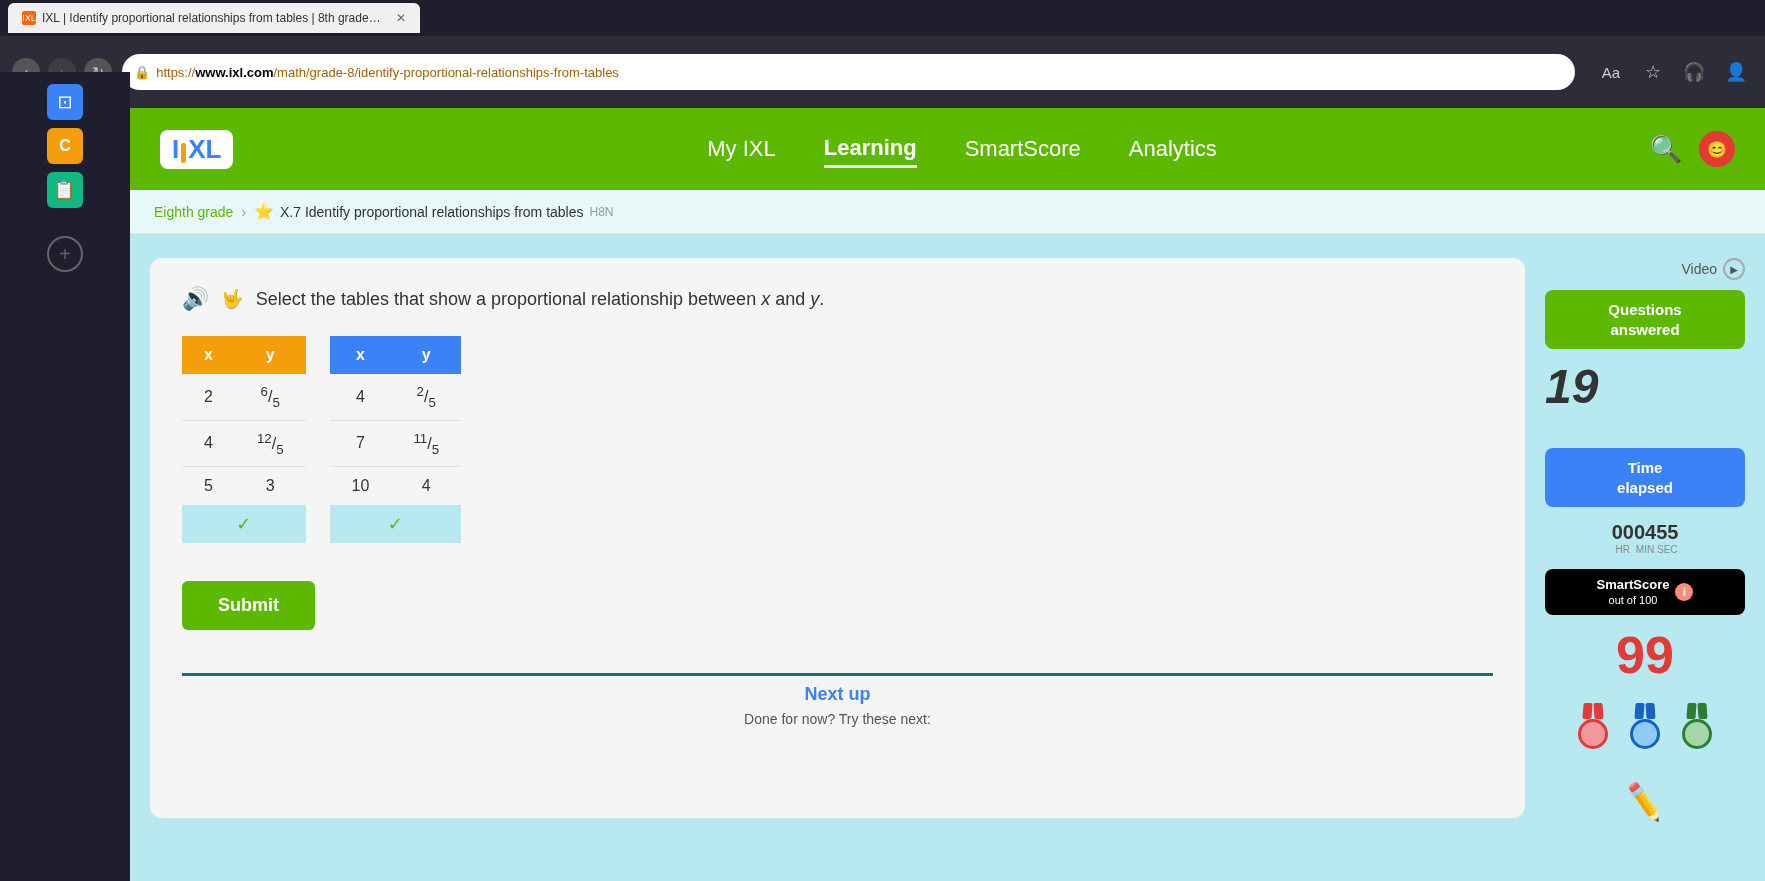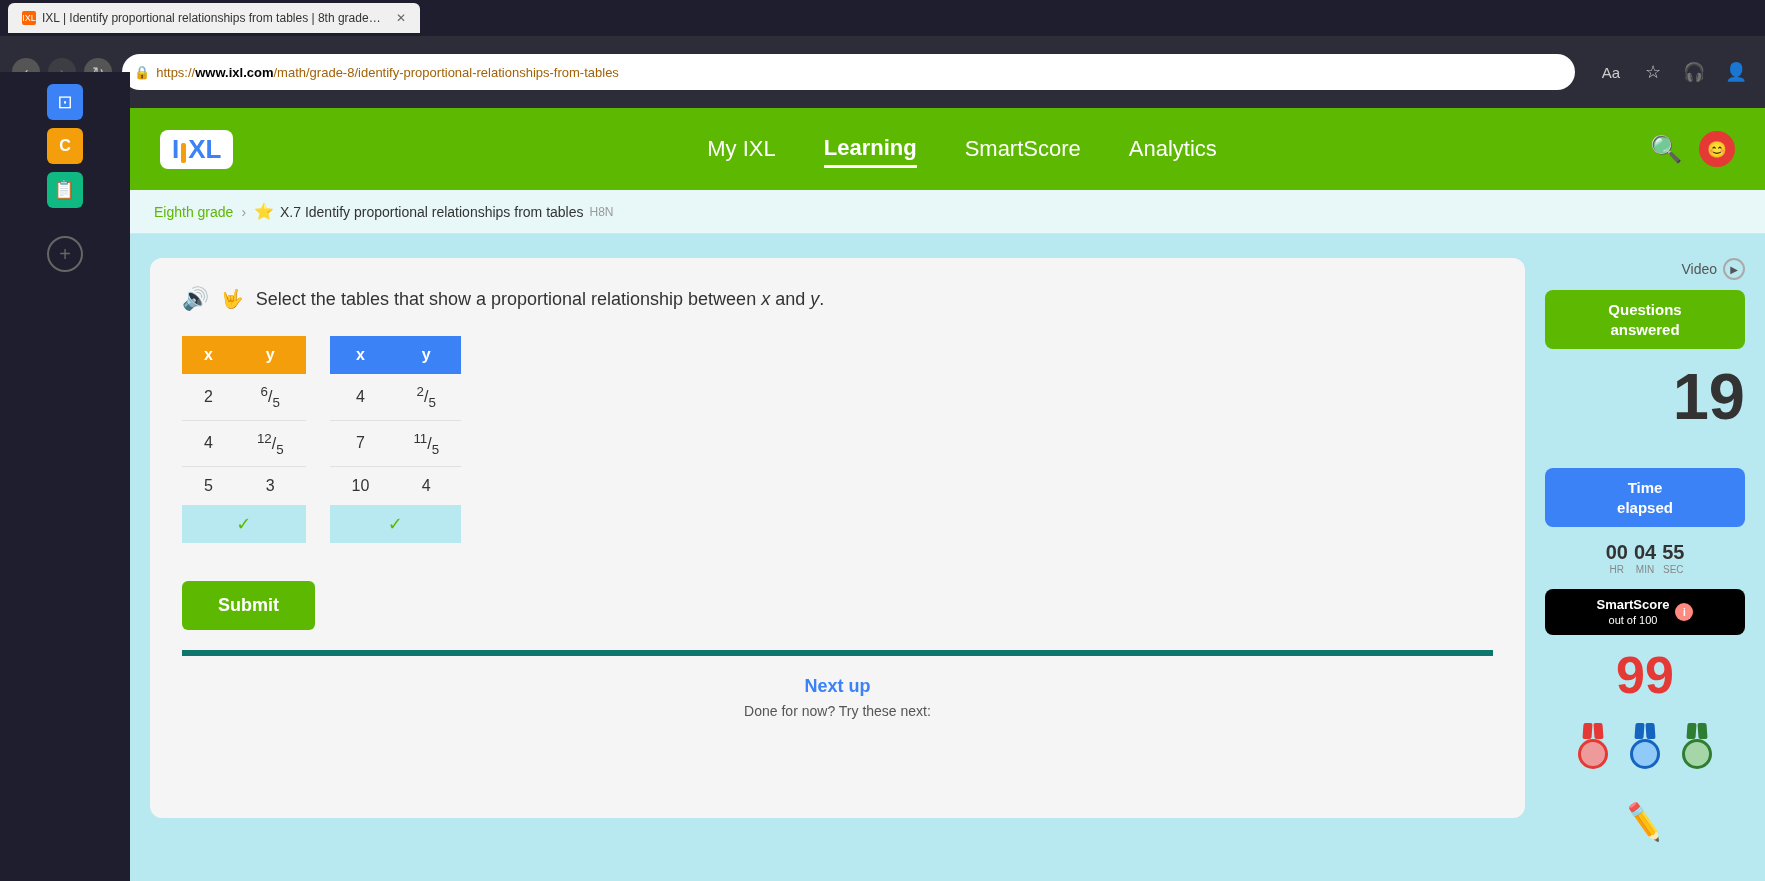--- a/index.html
+++ b/index.html
@@ -281,23 +281,23 @@
       padding: 14px 36px;
       font-size: 18px;
       font-weight: bold;
       cursor: pointer;
       margin-top: 10px;
     }
 
     
     .next-up {
       text-align: center;
-      margin-top: 20px;
-      padding-top: 20px;
-      border-top: 6px solid #0f766e;
+      margin-top: 43px;
+      padding-top: 8px;
+      border-top: 3px solid #0f766e;
     }
     .next-up-title {
       color: #3b82f6;
       font-size: 18px;
       font-weight: bold;
       margin-bottom: 6px;
     }
     .next-up-sub {
       color: #555;
       font-size: 14px;
@@ -336,44 +336,44 @@
       border-radius: 8px;
       padding: 10px 14px;
       text-align: center;
       font-size: 15px;
       font-weight: bold;
       cursor: pointer;
       line-height: 1.3;
     }
 
     .score-number {
-      font-size: 65px;
+      font-size: 48px;
       font-weight: bold;
       color: #333;
-      text-align: right;
+      text-align: left;
+      font-style: italic;
     }
 
     .time-elapsed-btn {
       background: #3b82f6;
       color: #ffffff;
       border-radius: 8px;
       padding: 10px 14px;
       text-align: center;
       font-size: 15px;
       font-weight: bold;
       cursor: pointer;
       line-height: 1.3;
       margin-top: 24px;
     }
 
     .time-display {
       display: flex;
       justify-content: center;
       align-items: flex-end;
-      gap: 6px;
       padding: 4px 0;
     }
     .time-unit {
       text-align: center;
     }
     .time-num {
       font-size: 20px;
       font-weight: bold;
       color: #333;
     }

